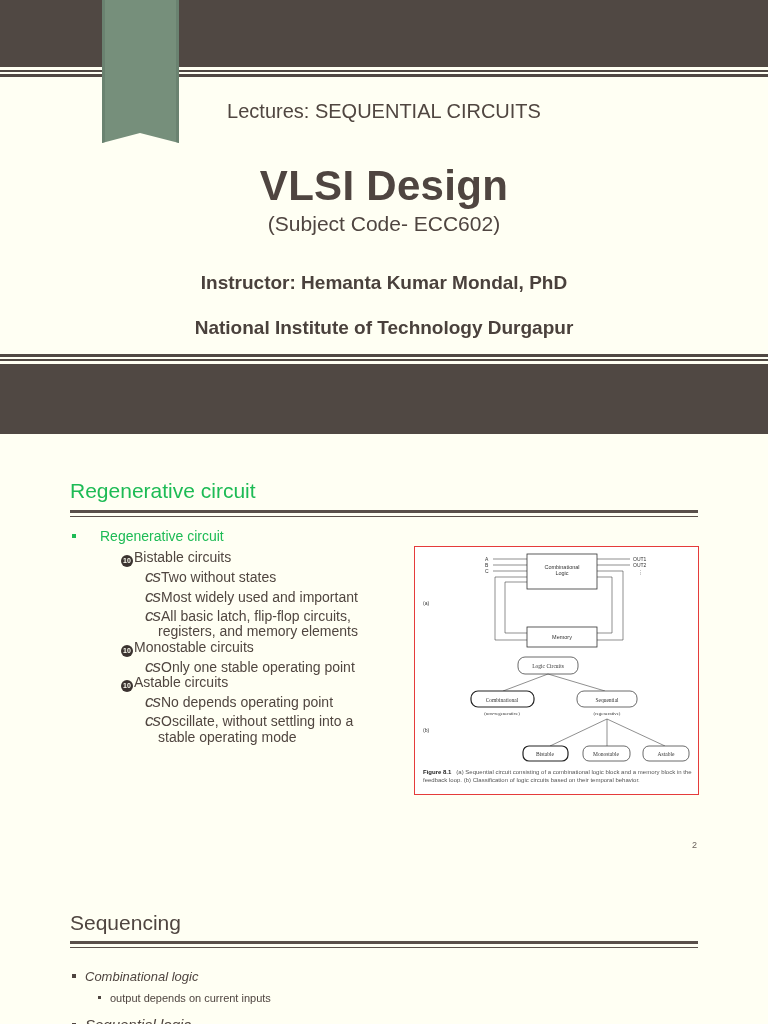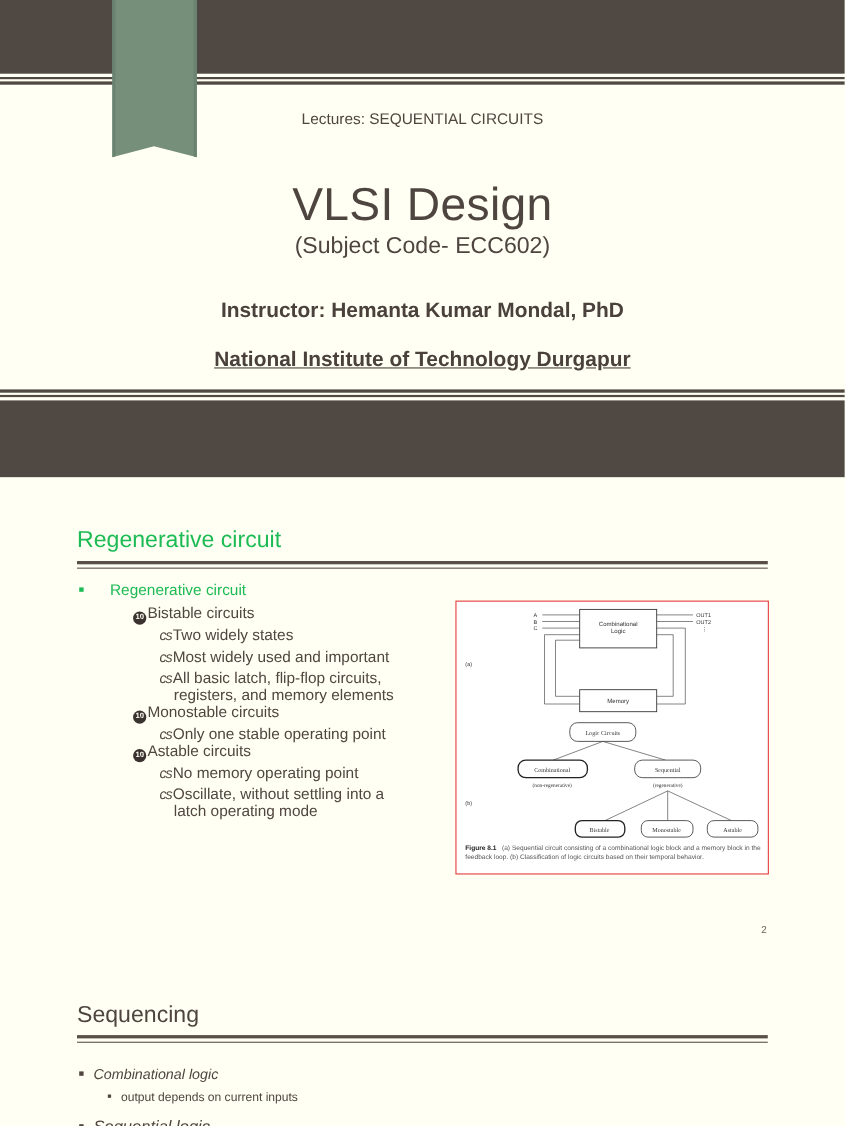--- a/index.html
+++ b/index.html
@@ -8,39 +8,39 @@
 
   
   .slide1 { position: absolute; left: 0; top: 0; width: 768px; height: 434px; background: #fffff3; }
   .band-top { position: absolute; left: 0; top: 0; width: 768px; height: 67px; background: #504843; }
   .rule { position: absolute; left: 0; width: 768px; background: #504843; }
   .band-bottom { position: absolute; left: 0; top: 364px; width: 768px; height: 70px; background: #504843; }
 
   .ribbon { position: absolute; left: 102px; top: 0; width: 77px; height: 144px; }
   .ribbon svg { display: block; }
 
-  .lectures { position: absolute; left: 0; top: 100px; width: 768px; text-align: center; font-size: 14px; color: #504640; }
-  .title { position: absolute; left: 0; top: 162px; width: 768px; text-align: center; font-size: 42px; color: #4f4540; letter-spacing: 0.3px; }
+  .lectures { position: absolute; left: 0; top: 100px; width: 768px; text-align: center; font-size: 20px; color: #504640; }
+  .title { position: absolute; left: 0; top: 162px; width: 768px; text-align: center; font-size: 42px; color: #4f4540; letter-spacing: 0.3px; font-weight: bold; }
   .subtitle { position: absolute; left: 0; top: 212px; width: 768px; text-align: center; font-size: 21px; color: #4f4540; }
   .instructor { position: absolute; left: 0; top: 272px; width: 768px; text-align: center; font-size: 19px; font-weight: bold; color: #4a413c; }
-  .institute { position: absolute; left: 0; top: 317px; width: 768px; text-align: center; font-size: 19px; font-weight: bold; color: #4a413c; text-decoration: underline; }
+  .institute { position: absolute; left: 0; top: 317px; width: 768px; text-align: center; font-size: 19px; font-weight: bold; color: #4a413c; }
 
   
   .slide2 { position: absolute; left: 0; top: 434px; width: 768px; height: 438px; background: #fffff3; }
   .s2-heading { position: absolute; left: 70px; top: 45px; font-size: 21px; color: #1dbb55; }
   .hr-thick { position: absolute; height: 3px; background: #5a504a; }
   .hr-thin { position: absolute; height: 1px; background: #5a504a; }
 
   .bul-l1 { position: absolute; left: 70px; top: 94px; font-size: 14px; color: #1dbb55; }
   .bul-l1 .sq { position: absolute; left: 2px; top: 6px; width: 4px; height: 4px; background: #1dbb55; }
   .bul-l1 .txt { position: absolute; left: 30px; top: 0; white-space: nowrap; }
 
   .item { position: absolute; font-size: 14px; color: #504640; white-space: nowrap; line-height: 16px; }
   .item .glyph-l2 { display: inline-block; width: 12px; height: 12px; border-radius: 50%; background: #3b3330; color: #fffff3; font-size: 7px; font-weight: bold; text-align: center; line-height: 12px; vertical-align: -1px; margin-right: 1px; }
-  .item .glyph-l3 { display: inline-block; font-size: 13px; color: #504640; margin-right: 1px; font-style: italic; letter-spacing: -1px; }
+  .item .glyph-l3 { display: inline-block; font-size: 17px; color: #504640; margin-right: 1px; font-style: italic; letter-spacing: -1px; }
 
   .figure { position: absolute; left: 414px; top: 112px; width: 285px; height: 249px; border: 1.5px solid #e53b3b; background: #ffffff; }
   .figure svg { position: absolute; left: 0; top: 0; }
   .caption { position: absolute; left: 8px; top: 222px; width: 270px; font-size: 6px; line-height: 7.5px; color: #555; }
   .caption b { color: #222; }
 
   .page-num { position: absolute; left: 692px; top: 406px; font-size: 9px; color: #6a625c; }
 
   
   .slide3 { position: absolute; left: 0; top: 872px; width: 768px; height: 152px; background: #fffff3; }
@@ -86,47 +86,47 @@
 
   <div class="bul-l1">
     <span class="sq"></span>
     <span class="txt">Regenerative circuit</span>
   </div>
 
   <div class="item" style="left:121px;top:115px;">
     <span class="glyph-l2">10</span><span>Bistable circuits</span>
   </div>
   <div class="item" style="left:145px;top:135px;">
-    <span class="glyph-l3">cs</span><span>Two widely states</span>
+    <span class="glyph-l3">cs</span><span>Two without states</span>
   </div>
   <div class="item" style="left:145px;top:155px;">
     <span class="glyph-l3">cs</span><span>Most widely used and important</span>
   </div>
   <div class="item" style="left:145px;top:174px;">
     <span class="glyph-l3">cs</span><span>All basic latch, flip-flop circuits,</span>
   </div>
   <div class="item" style="left:158px;top:189px;">registers, and memory elements</div>
 
   <div class="item" style="left:121px;top:205px;">
     <span class="glyph-l2">10</span><span>Monostable circuits</span>
   </div>
   <div class="item" style="left:145px;top:225px;">
     <span class="glyph-l3">cs</span><span>Only one stable operating point</span>
   </div>
 
   <div class="item" style="left:121px;top:240px;">
     <span class="glyph-l2">10</span><span>Astable circuits</span>
   </div>
   <div class="item" style="left:145px;top:260px;">
-    <span class="glyph-l3">cs</span><span>No memory operating point</span>
+    <span class="glyph-l3">cs</span><span>No depends operating point</span>
   </div>
   <div class="item" style="left:145px;top:279px;">
     <span class="glyph-l3">cs</span><span>Oscillate, without settling into a</span>
   </div>
-  <div class="item" style="left:158px;top:295px;">latch operating mode</div>
+  <div class="item" style="left:158px;top:295px;">stable operating mode</div>
 
   <div class="figure">
     <svg width="285" height="249" viewBox="0 0 285 249">
       <g font-family="Liberation Sans, sans-serif" font-size="5" fill="#333">
 
         <text x="8" y="58">(a)</text>
         <text x="70" y="14">A</text>
         <text x="70" y="20">B</text>
         <text x="70" y="26">C</text>
         <line x1="78" y1="12" x2="112" y2="12" stroke="#444" stroke-width="0.6"></line>

